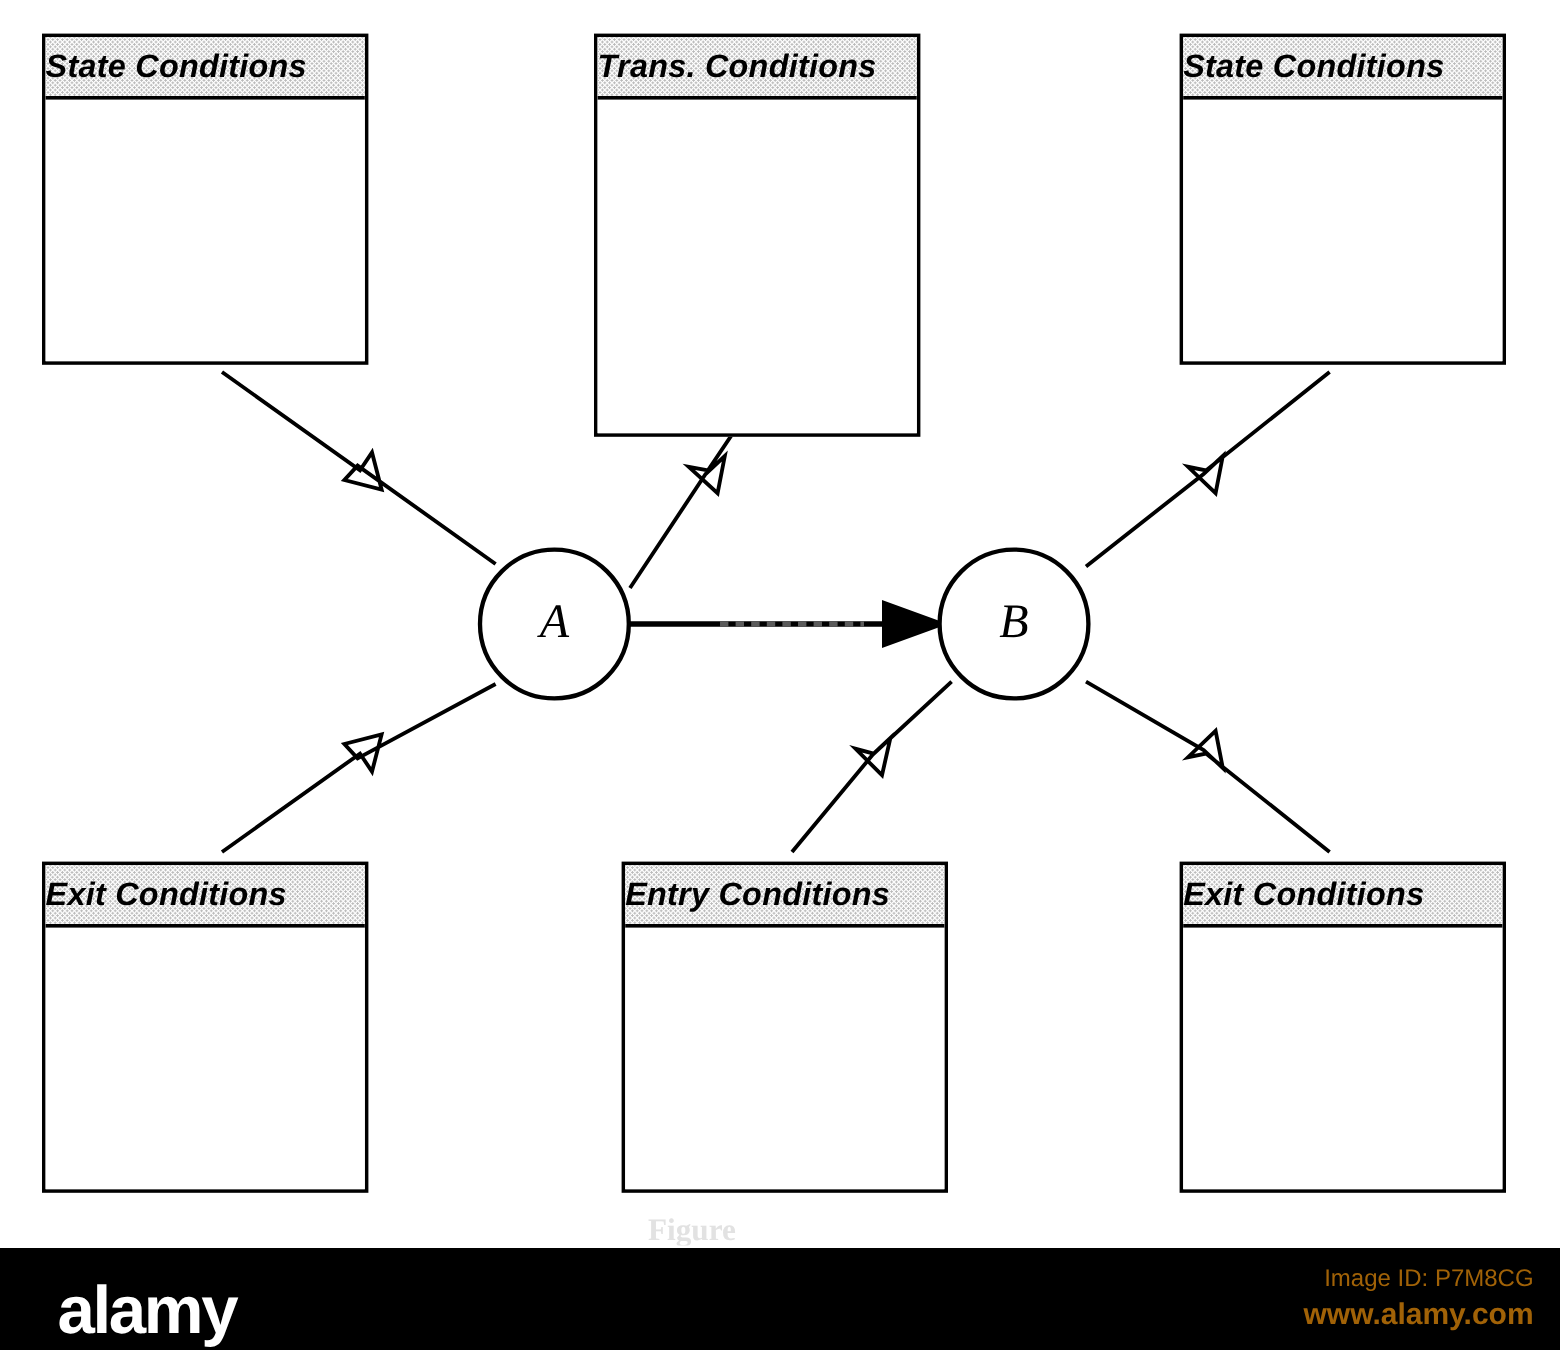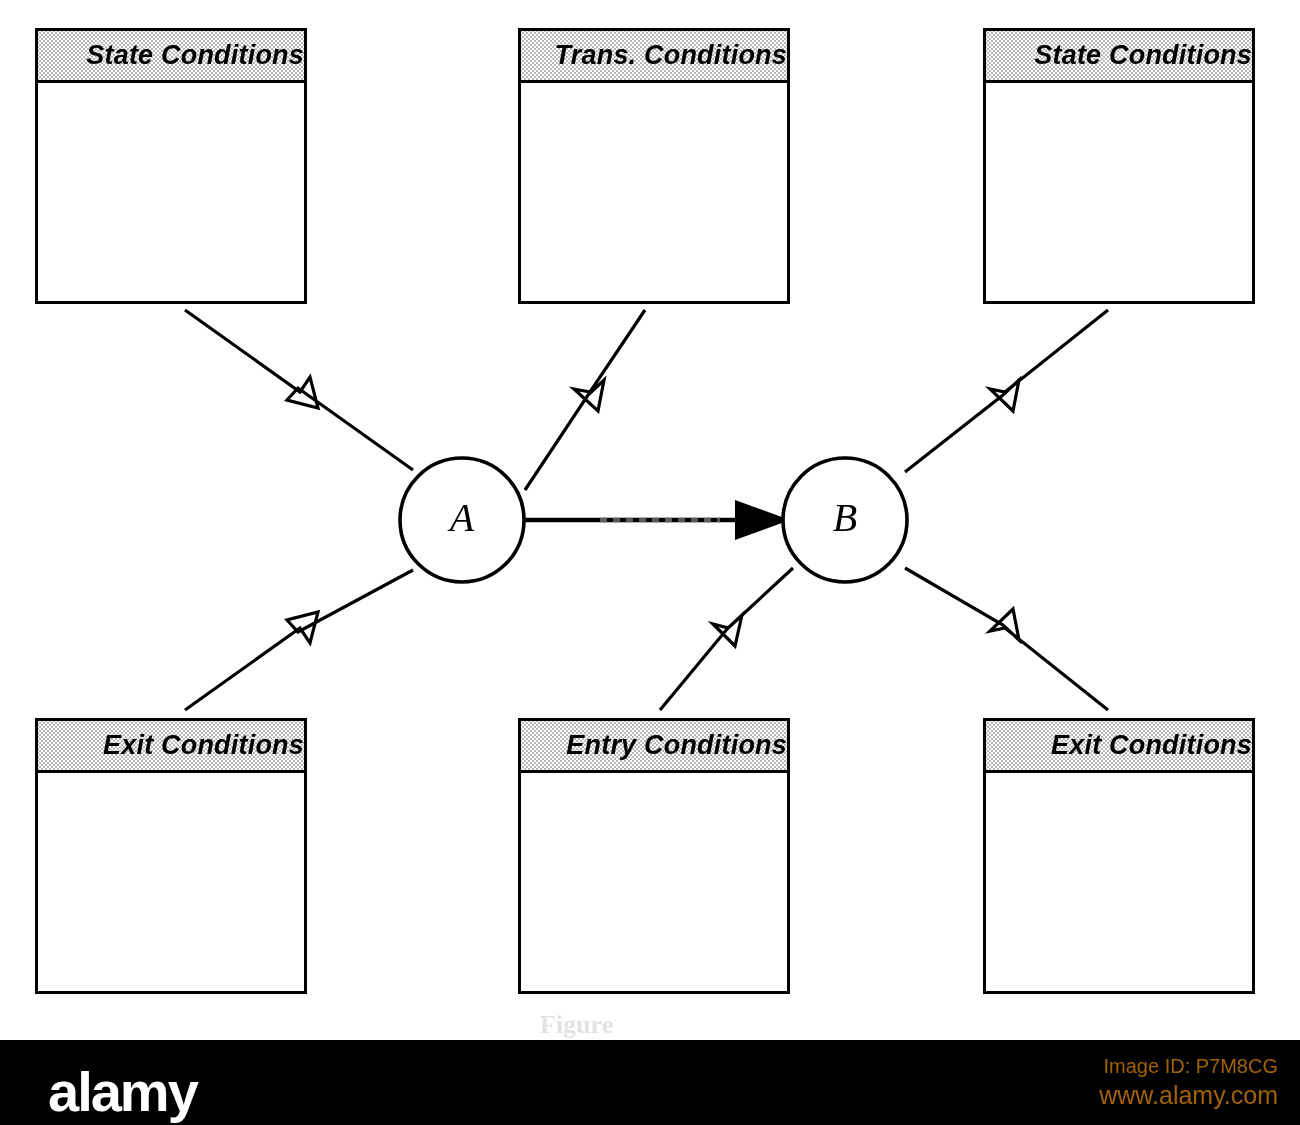--- a/index.html
+++ b/index.html
@@ -45,21 +45,21 @@
     height: 52px;
     border-bottom: 3px solid #000000;
     background-color: #ffffff;
     background-image:
       radial-gradient(#b9b9b9 0.9px, transparent 1px),
       radial-gradient(#b9b9b9 0.9px, transparent 1px);
     background-size: 4px 4px, 4px 4px;
     background-position: 0 0, 2px 2px;
     display: flex;
     align-items: center;
-    justify-content: flex-end;
+    justify-content: flex-start;
     overflow: hidden;
   }
   .cond-head span {
     font-family: "Liberation Sans", sans-serif;
     font-weight: bold;
     font-style: italic;
     font-size: 27px;
     letter-spacing: 0.2px;
     color: #000000;
     white-space: nowrap;
@@ -155,21 +155,21 @@
   }
   #image-id {
     font-family: "Liberation Sans", sans-serif;
     font-size: 20px;
     font-weight: normal;
     line-height: 24px;
   }
   #site-url {
     font-family: "Liberation Sans", sans-serif;
     font-size: 25px;
-    font-weight: normal;
+    font-weight: bold;
     line-height: 30px;
     margin-top: 2px;
   }
 </style>
 </head>
 <body>
 
 <div id="canvas">
 
   <svg id="wires" viewBox="0 0 1300 1030">
@@ -198,21 +198,21 @@
   </svg>
 
   <div class="cond-box" style="left:35px; top:28px; width:272px; height:276px;">
     <div class="shadow"></div>
     <div class="cond-head">
       <span>State Conditions</span>
     </div>
     <div class="cond-body"></div>
   </div>
 
-  <div class="cond-box" style="left:518px; top:28px; width:272px; height:276px;">
+  <div class="cond-box" style="left:495px; top:28px; width:272px; height:336px;">
     <div class="shadow"></div>
     <div class="cond-head">
       <span>Trans. Conditions</span>
     </div>
     <div class="cond-body"></div>
   </div>
 
   <div class="cond-box" style="left:983px; top:28px; width:272px; height:276px;">
     <div class="shadow"></div>
     <div class="cond-head">

